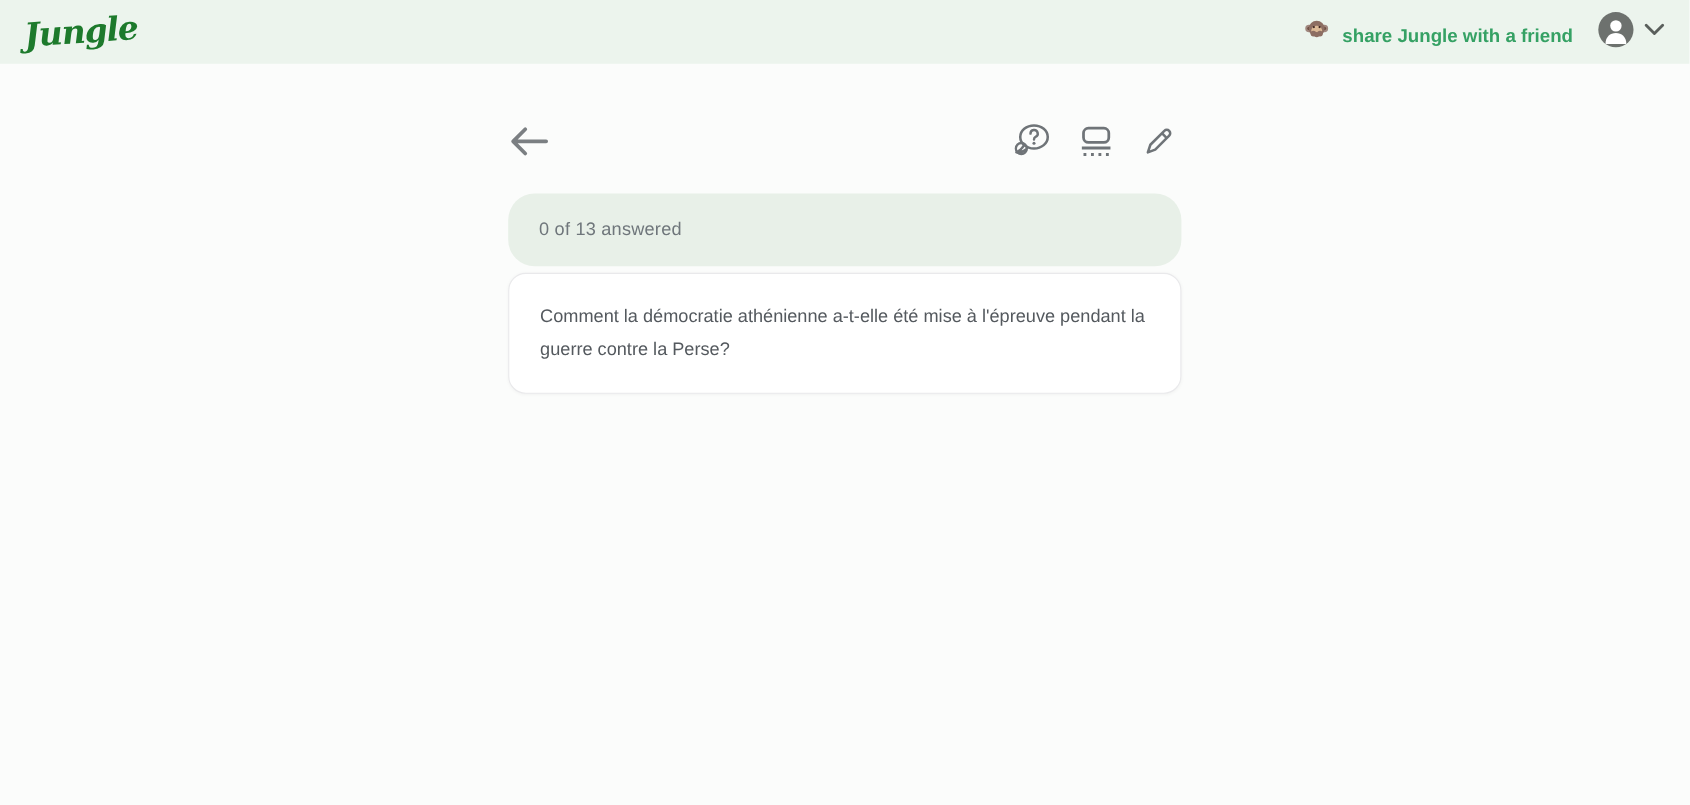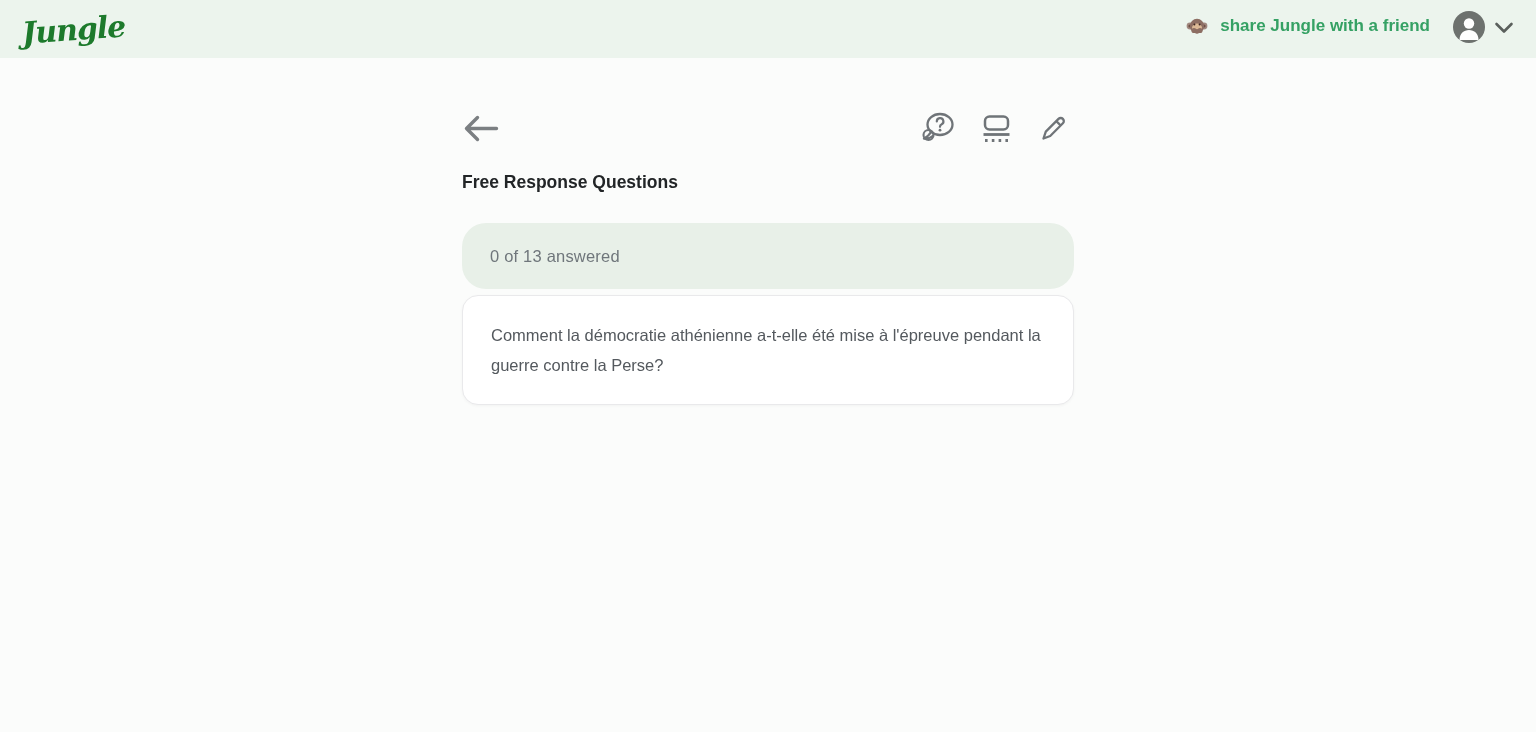--- a/index.html
+++ b/index.html
@@ -25,21 +25,21 @@
     font-weight:bold;
     font-size:30px;
     color:#1d7a2c;
     transform:rotate(-4deg);
     letter-spacing:-1px;
     cursor:pointer;
     user-select:none;
   }
   .header-right{ display:flex; align-items:center; gap:14px; }
   .share-link{
-    display:flex; align-items:flex-start; gap:12px;
+    display:flex; align-items:flex-end; gap:12px;
     color:#35a164; font-weight:700; font-size:17px;
     cursor:pointer;
   }
   .account{ display:flex; align-items:center; gap:8px; cursor:pointer; margin-left:8px; }
 
   
   .main-col{
     width:612px;
     margin:0 auto;
     padding-top:52px;
@@ -173,21 +173,20 @@
       <span class="icon-btn">
         <svg width="30" height="31" viewBox="0 0 30 31">
           <path d="M5.5 25.5 L7.8 18.6 L20.5 5.9 a3.1 3.1 0 0 1 4.4 4.4 L12.2 23 Z" fill="none" stroke="#6f7478" stroke-width="2.3" stroke-linejoin="round"></path>
           <line x1="18.3" y1="8.1" x2="22.7" y2="12.5" stroke="#6f7478" stroke-width="2.3"></line>
         </svg>
       </span>
     </span>
   </div>
 
 
-  <h2 class="section-heading">Free Response Questions</h2>
 
   <div class="progress-banner">
     <span>0 of 13 answered</span>
   </div>
 
   <div class="question-card">
     <span>Comment la démocratie athénienne a-t-elle été mise à l'épreuve pendant la guerre contre la Perse?</span>
   </div>
 
 

